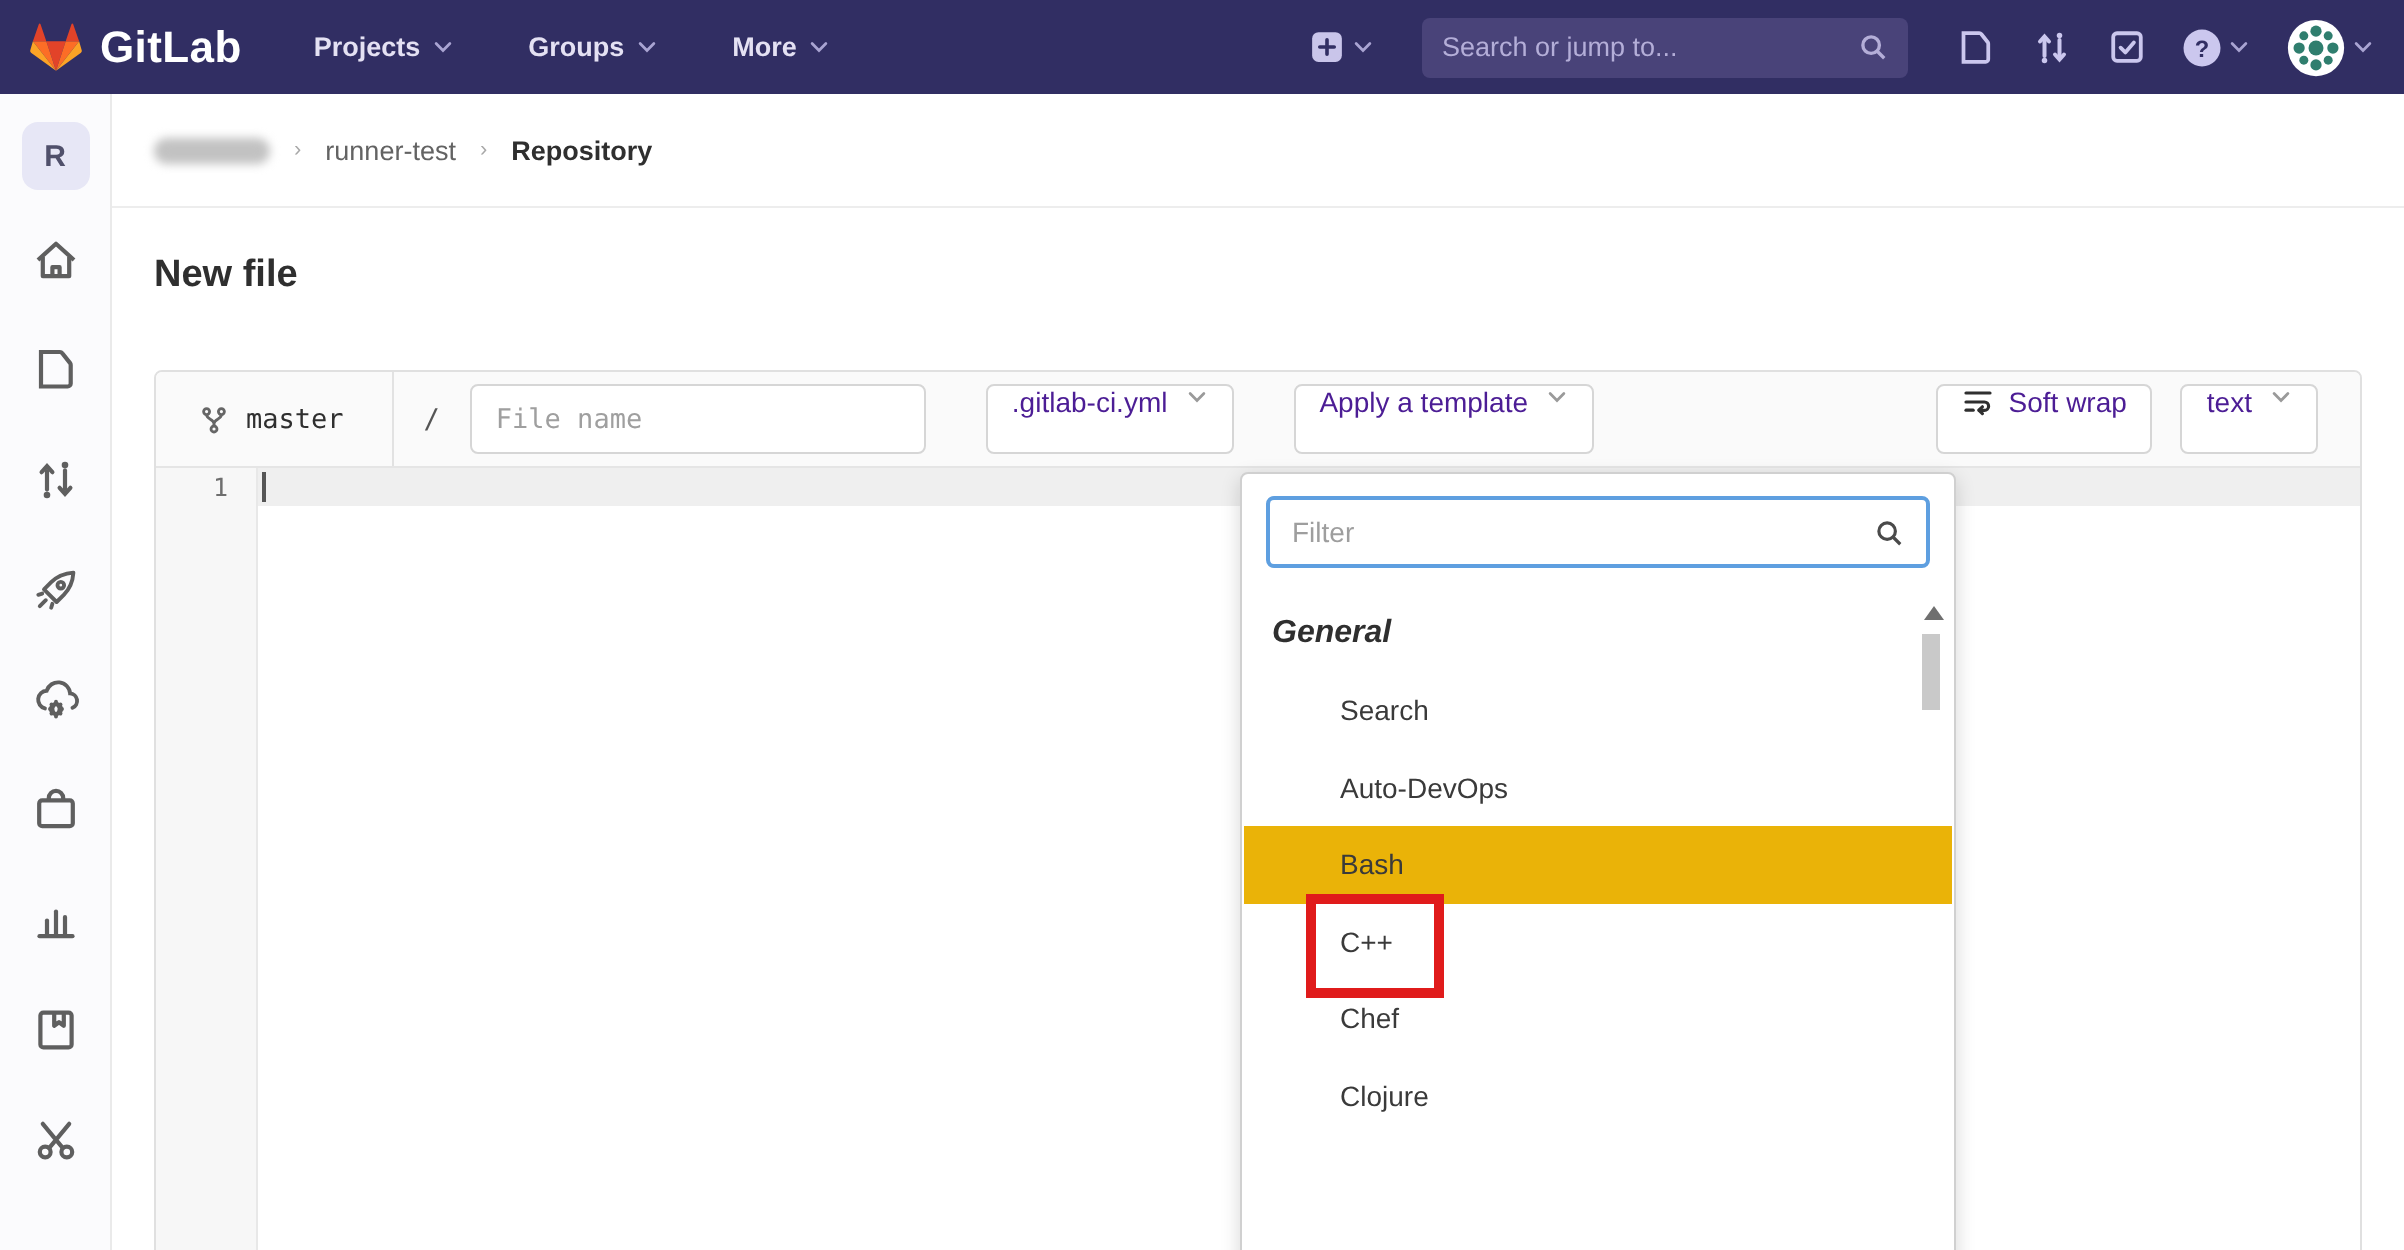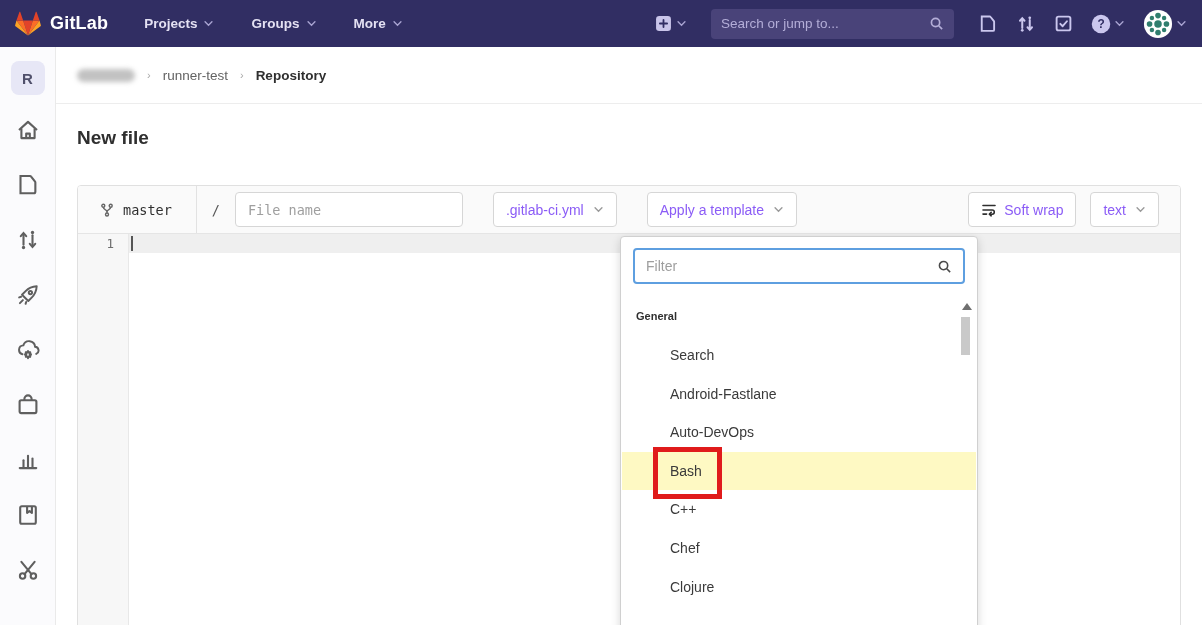--- a/index.html
+++ b/index.html
@@ -9,21 +9,21 @@
     font-family:"Liberation Sans", sans-serif; color:#2f2f2f;
   }
   svg { display:block; }
 
   
   .navbar {
     position:absolute; top:0; left:0; right:0; height:47px;
     background:#312e63; display:flex; align-items:center; padding:0 15px;
   }
   .nav-left { display:flex; align-items:center; }
-  .brand { color:#fff; font-size:18px; font-weight:700; margin-left:9px; letter-spacing:.2px; }
+  .brand { color:#fff; font-size:22px; font-weight:700; margin-left:9px; letter-spacing:.2px; }
   .nav-menu { display:flex; gap:37px; margin-left:36px; }
   .nav-item { color:#e4e1f3; font-size:13.5px; font-weight:600; display:flex; align-items:center; gap:6px; cursor:pointer; }
   .chev { color:#a9a4d2; }
   .nav-right { margin-left:auto; display:flex; align-items:center; gap:18px; }
   .plus-group { display:flex; align-items:center; gap:4px; color:#c9c5ea; cursor:pointer; }
   .searchbox {
     width:243px; height:30px; background:#494379; border-radius:4px;
     display:flex; align-items:center; padding:0 10px; margin:12px 6px;
   }
   .searchbox input { flex:1; background:transparent; border:none; outline:none; color:#d3cfe9; font-size:13.5px; }
@@ -67,22 +67,22 @@
   .branch svg { color:#666; }
   .tb-divider { width:1px; align-self:stretch; background:#e2e2e2; margin-left:24px; }
   .slash { font-family:"DejaVu Sans Mono", monospace; color:#555; margin:0 15px; font-size:13.5px; }
   .fname {
     width:228px; height:35px; border:1px solid #d6d6d6; border-radius:4px; padding:0 12px;
     font-family:"DejaVu Sans Mono", monospace; font-size:13.5px; color:#333; outline:none;
   }
   .fname::placeholder { color:#9f9f9f; }
   .btn {
     height:35px; background:#fff; border:1px solid #d6d6d6; border-radius:4px;
-    display:inline-flex; align-items:center; gap:9px; padding:0 12px;
-    font-size:14px; color:#8b5cf6; cursor:pointer; white-space:nowrap;
+    display:inline-flex; gap:9px; padding:0 12px;
+    font-size:14px; color:#4c1d95; cursor:pointer; white-space:nowrap;
   }
   .btn .chev { color:#9a9a9a; }
   .filetype-btn { margin-left:30px; }
   .template-btn { margin-left:30px; }
   .tb-spacer { flex:1; }
   .softwrap-btn { margin-right:14px; gap:7px; }
   .mode-btn { margin-right:21px; }
   .ebody { display:flex; height:392px; }
   .gutter {
     width:51px; background:#f7f7f7; border-right:1px solid #e8e8e8;
@@ -101,23 +101,23 @@
   }
   .filter-row { padding:11px 12px 0; }
   .filter-box {
     height:36px; border:2px solid #5e9fe0; border-radius:4px;
     display:flex; align-items:center; padding:0 11px;
   }
   .filter-box input { flex:1; border:none; outline:none; font-size:14px; color:#333; background:transparent; }
   .filter-box input::placeholder { color:#9e9e9e; }
   .filter-box svg { color:#4a4a4a; }
   .dd-list { position:absolute; left:1px; right:1px; top:60px; bottom:2px; overflow:hidden; }
-  .dd-header { height:39px; line-height:39px; padding-left:14px; font-weight:700; font-size:11px; color:#2f2f2f; }
+  .dd-header { height:39px; line-height:39px; padding-left:14px; font-weight:700; font-size:16px; color:#2f2f2f;font-style:italic; }
   .dd-item { height:38.6px; line-height:38.6px; padding-left:48px; font-size:14px; color:#3a3a3a; cursor:pointer; }
-  .dd-item.highlight { background:#fef9c3; }
+  .dd-item.highlight { background:#eab308; }
   .dd-scrollbar { position:absolute; right:3px; top:3px; bottom:4px; width:14px; }
   .sb-arrow-up, .sb-arrow-down { position:absolute; left:3px; width:0; height:0; cursor:pointer; }
   .sb-arrow-up { top:3px; border-left:5px solid transparent; border-right:5px solid transparent; border-bottom:7px solid #6f6f6f; }
   .sb-arrow-down { bottom:3px; border-left:5px solid transparent; border-right:5px solid transparent; border-top:7px solid #6f6f6f; }
   .sb-thumb { position:absolute; top:17px; left:2px; width:9px; height:38px; background:#c9c9c9; cursor:pointer; }
 
   
   .annotation { position:absolute; left:653px; top:447px; width:69px; height:52px; border:5px solid #e01b1b; z-index:30; }
 </style>
 </head>
@@ -372,21 +372,20 @@
       <input type="text" placeholder="Filter" style="">
       <svg width="15" height="15" viewBox="0 0 16 16" fill="none" stroke="currentColor" stroke-width="1.7">
         <circle cx="7" cy="7" r="4.4"></circle>
           <path d="M10.4 10.4L14 14"></path>
       </svg>
     </div>
   </div>
   <div class="dd-list">
     <div class="dd-header">General</div>
     <div class="dd-item">Search</div>
-    <div class="dd-item">Android-Fastlane</div>
     <div class="dd-item">Auto-DevOps</div>
     <div class="dd-item highlight">Bash</div>
     <div class="dd-item">C++</div>
     <div class="dd-item">Chef</div>
     <div class="dd-item">Clojure</div>
     <div class="dd-scrollbar">
       <span class="sb-arrow-up"></span>
       <span class="sb-thumb"></span>
       <span class="sb-arrow-down"></span>
     </div>

